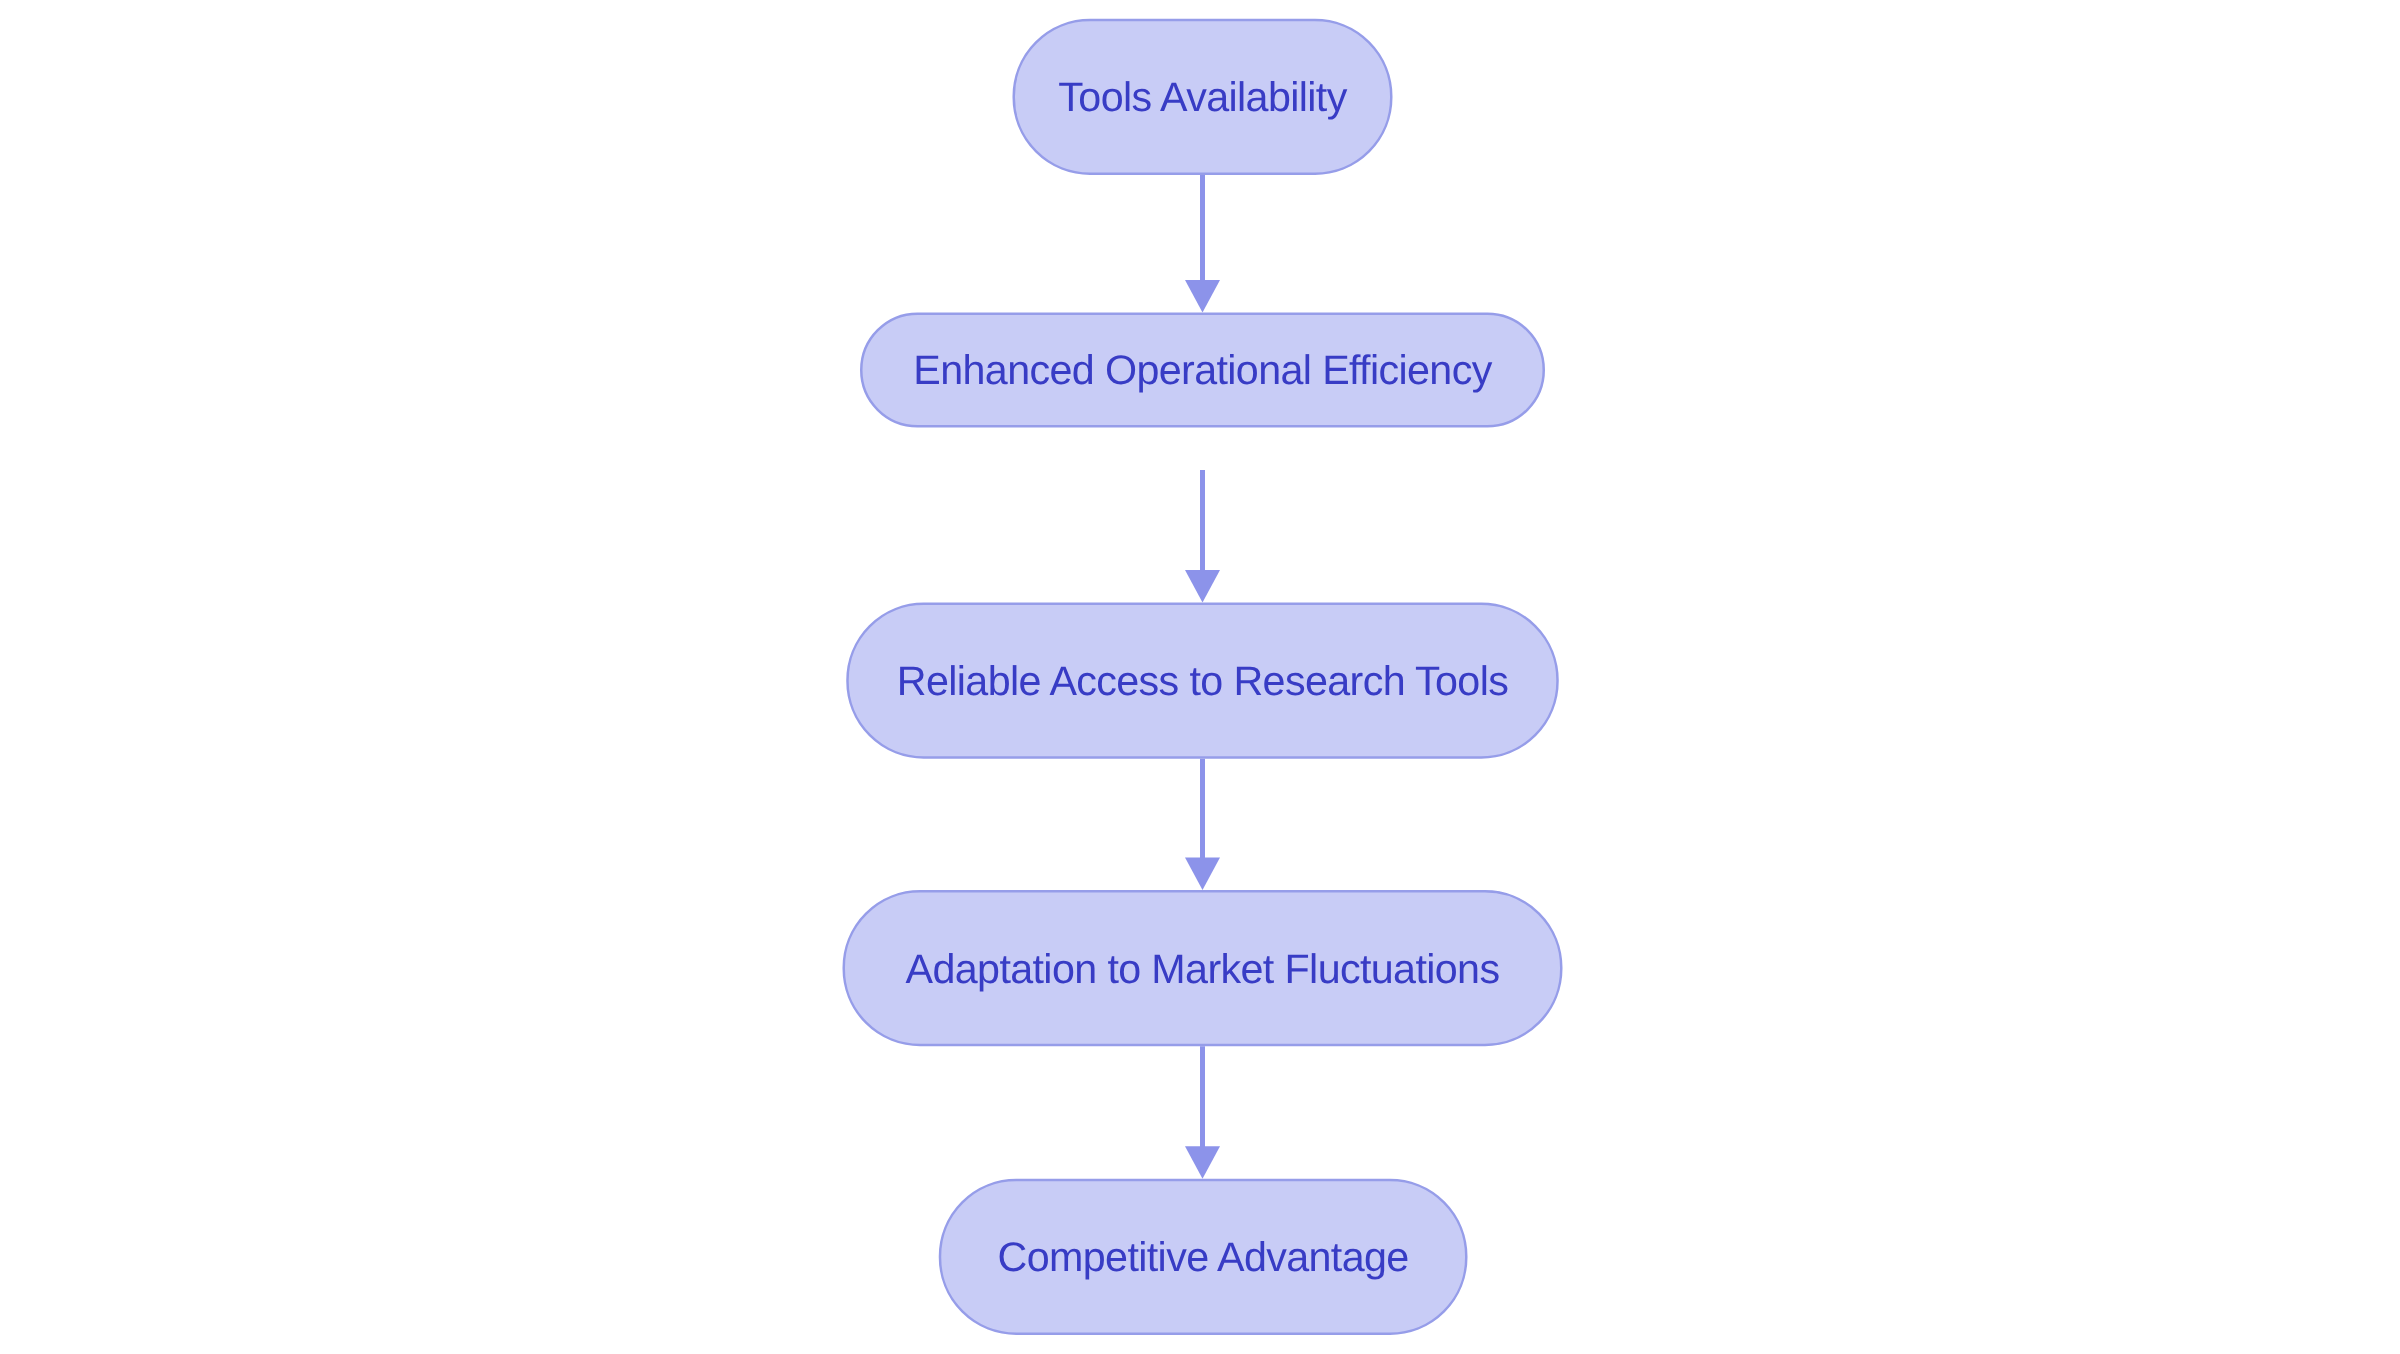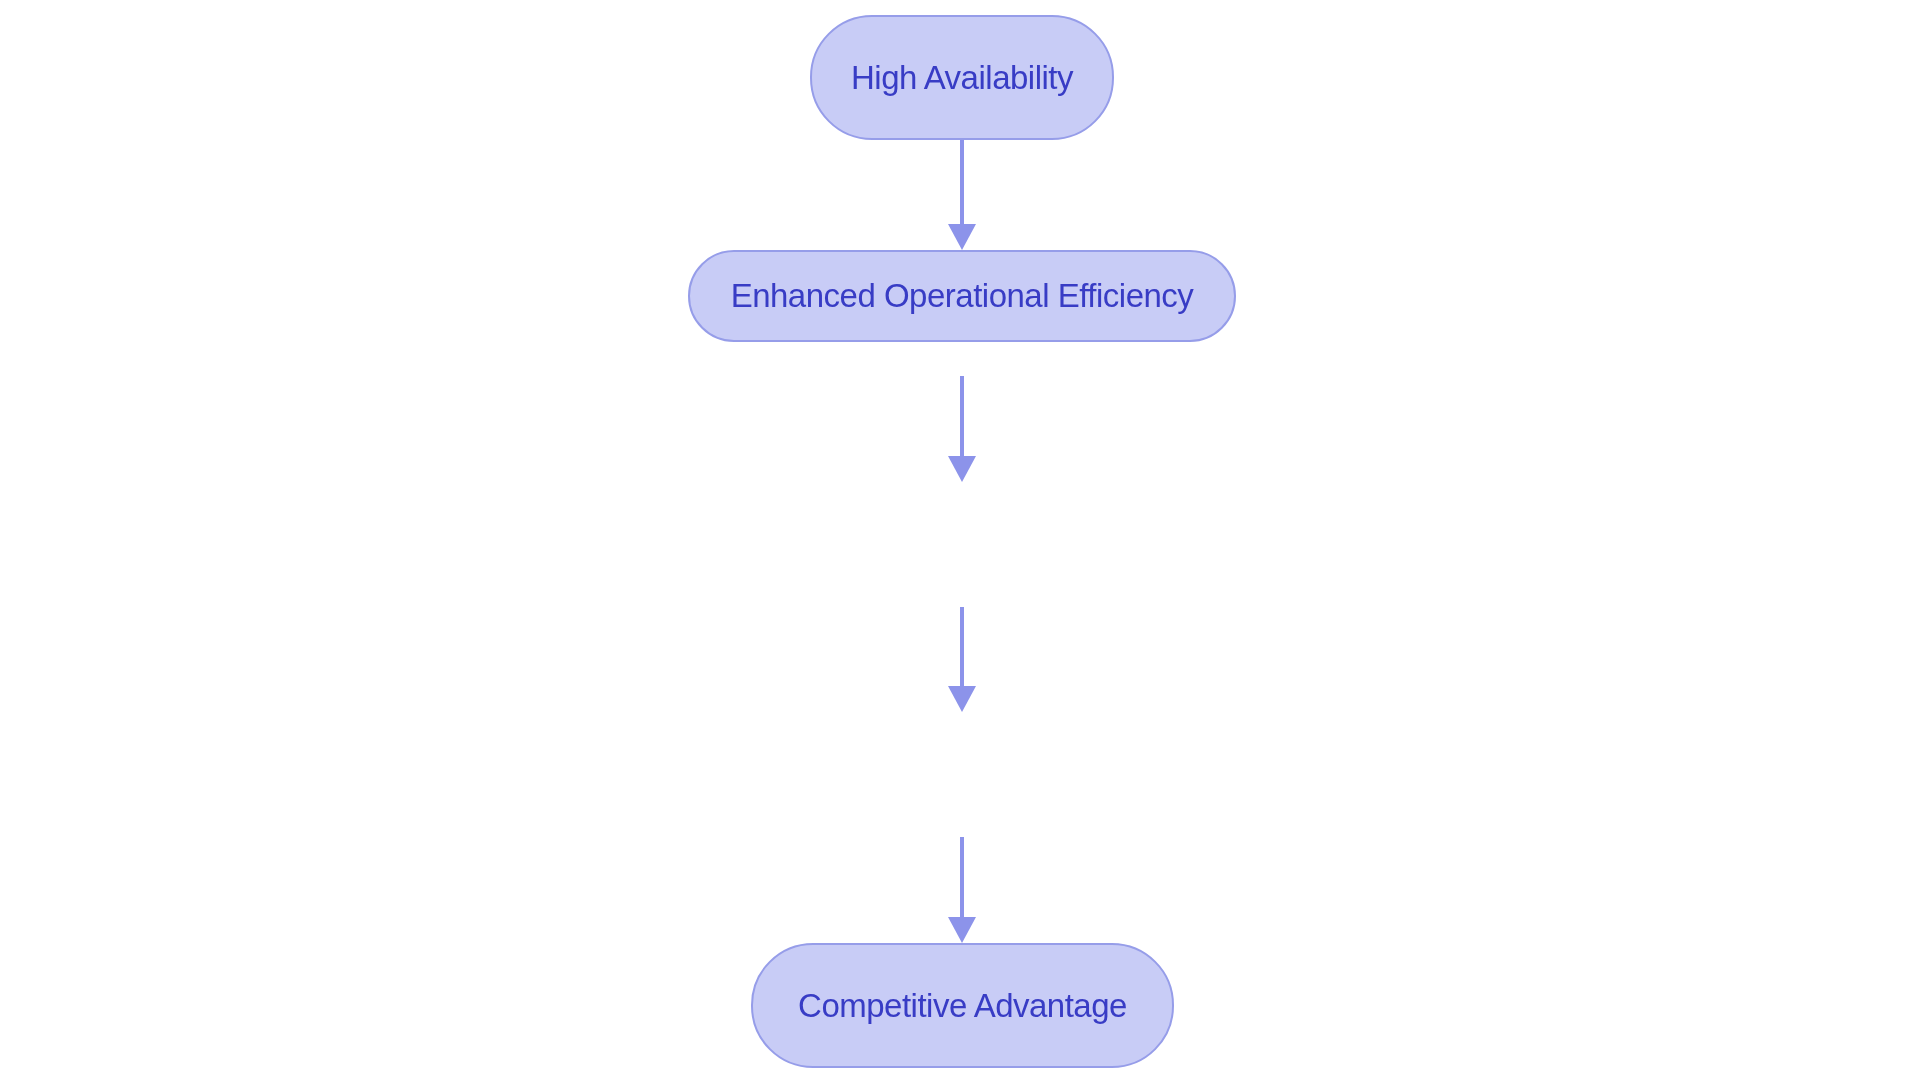--- a/index.html
+++ b/index.html
@@ -64,43 +64,49 @@
     border-right: 14px solid transparent;
     border-top: 26px solid var(--arrow-color, #8c93ea);
   }
 </style>
 </head>
 <body>
 
 <div class="canvas">
 
   <div class="node n0">
-    <span>High Availability</span>
+    <span>Tools Availability</span>
   </div>
 
   <div class="edge e0">
     <div class="line"></div>
     <div class="head"></div>
   </div>
 
   <div class="node n1">
     <span>Enhanced Operational Efficiency</span>
   </div>
 
   <div class="edge e1">
     <div class="line"></div>
     <div class="head"></div>
   </div>
 
+  <div class="node n2">
+    <span>Reliable Access to Research Tools</span>
+  </div>
 
   <div class="edge e2">
     <div class="line"></div>
     <div class="head"></div>
   </div>
 
+  <div class="node n3">
+    <span>Adaptation to Market Fluctuations</span>
+  </div>
 
   <div class="edge e3">
     <div class="line"></div>
     <div class="head"></div>
   </div>
 
   <div class="node n4">
     <span>Competitive Advantage</span>
   </div>
 

